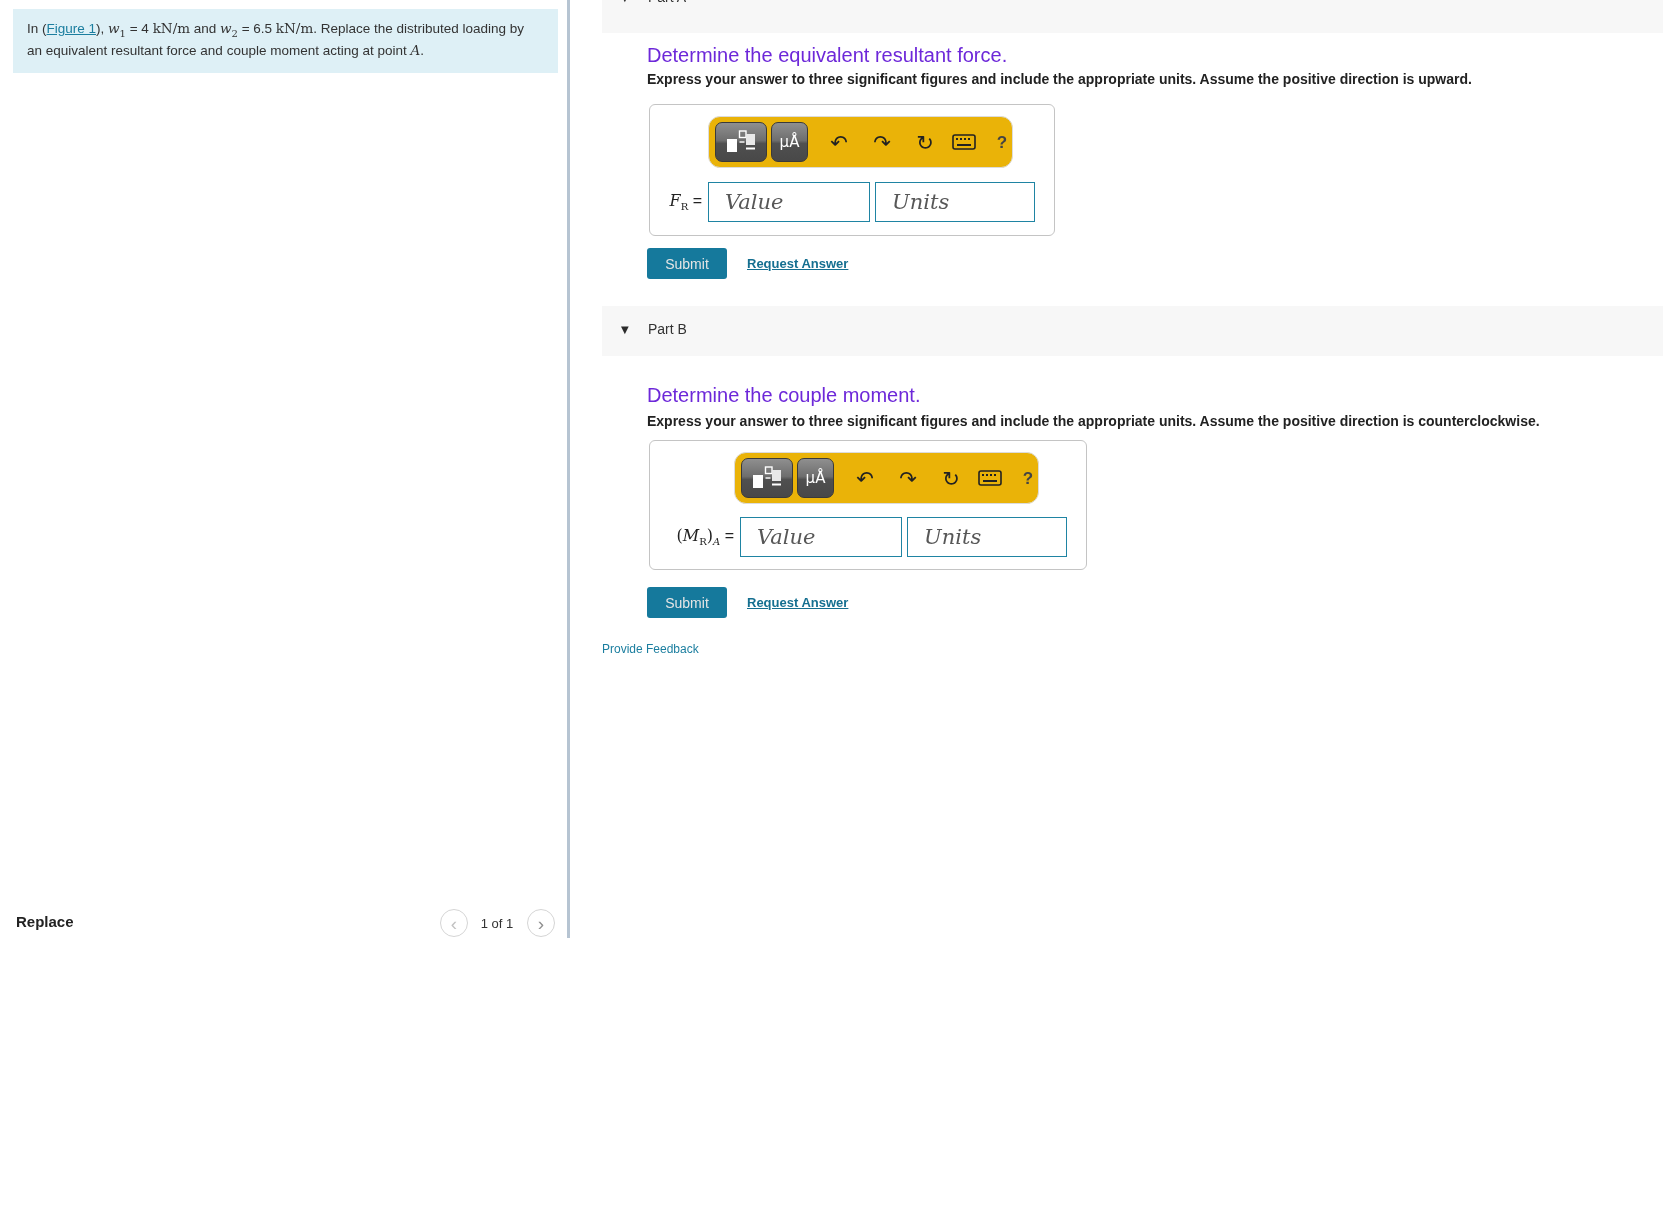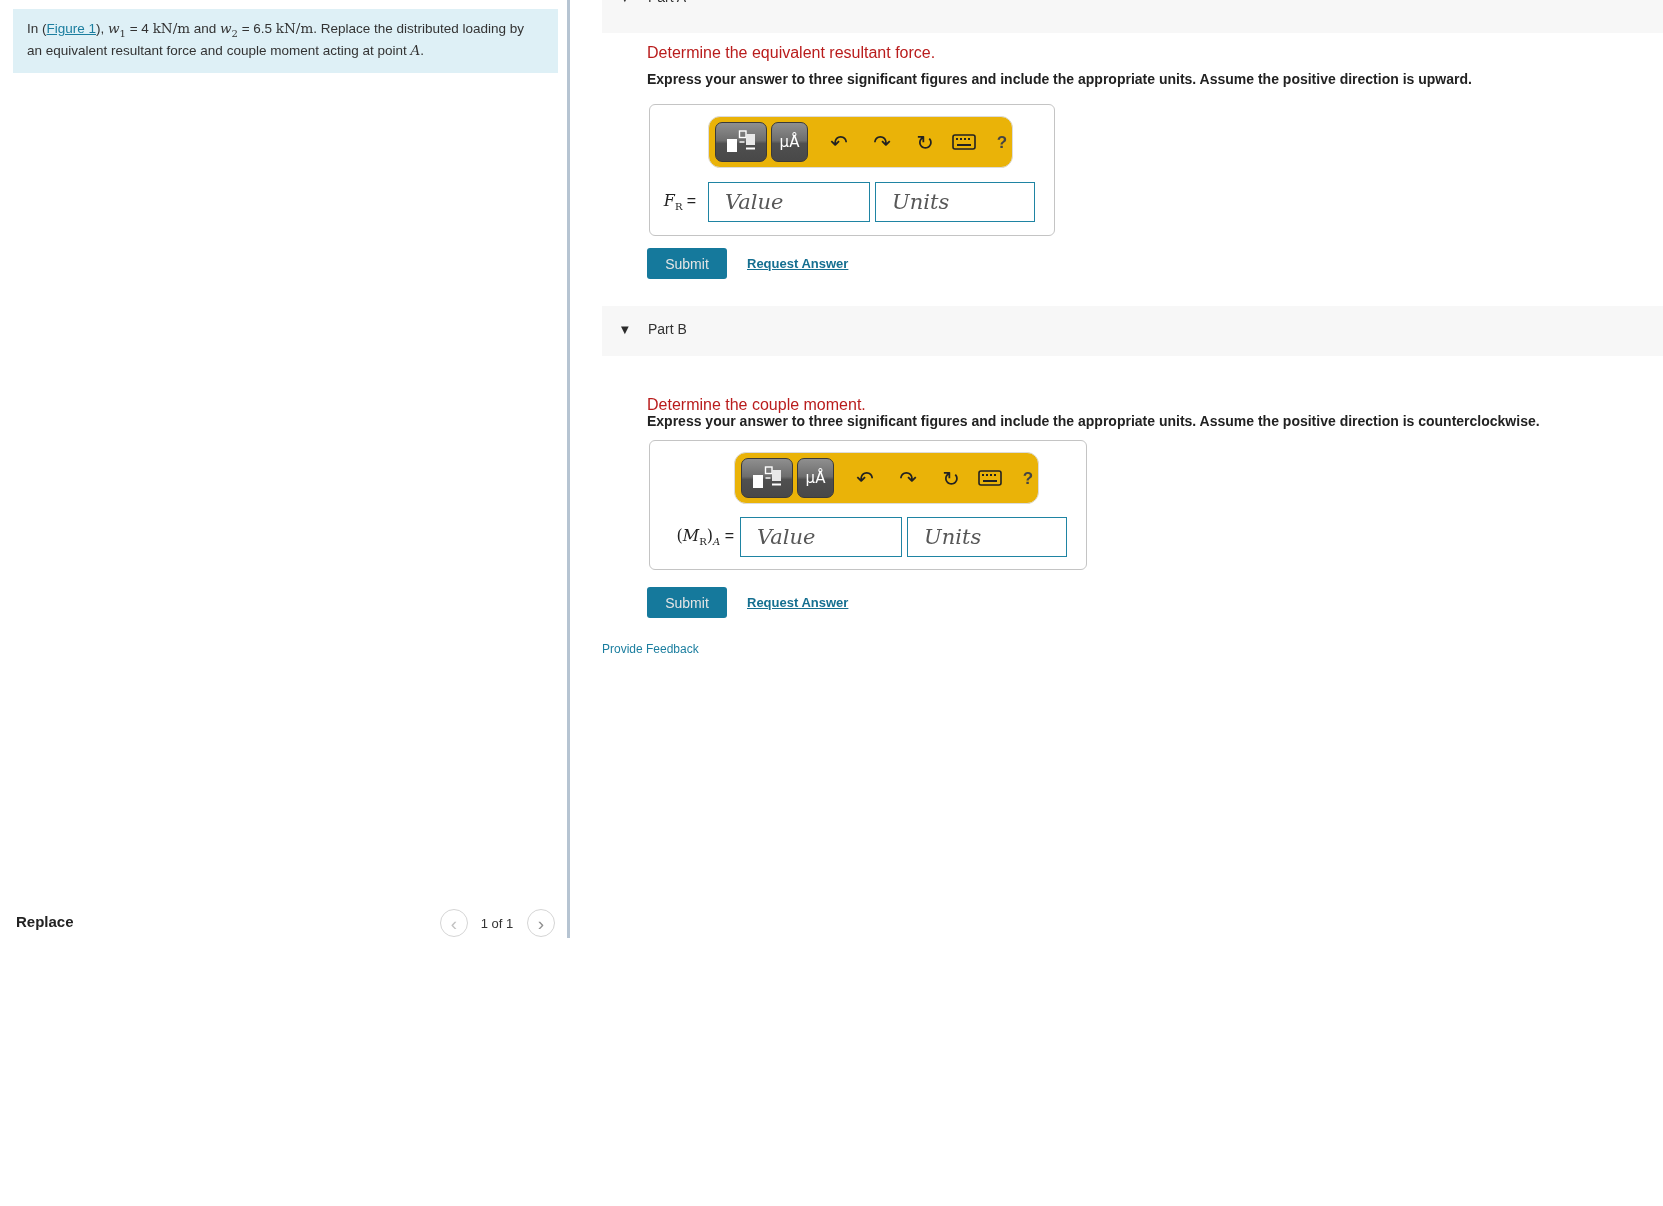--- a/index.html
+++ b/index.html
@@ -43,21 +43,21 @@
   .part-band { position:absolute; left:29px; right:0; background:#f7f7f7; overflow:hidden; }
   .band-a { top:0; height:33px; }
   .band-b { top:306px; height:50px; }
   .band-row { position:absolute; left:0; display:flex; align-items:center; }
   .band-a .band-row { top:-11px; }
   .band-b .band-row { top:15px; }
   .caret { display:inline-block; width:27px; margin-left:19px; font-size:10px; color:#2b2b2b;
            font-family:"DejaVu Sans", sans-serif; }
   .part-title { font-size:14px; font-weight:normal; color:#333; }
 
-  .desc  { position:absolute; left:74px; font-size:16px; color:#b91c1c; }
+  .desc  { position:absolute; left:74px; font-size:20px; color:#6d28d9; }
   .instr { position:absolute; left:74px; font-size:14px; font-weight:bold; color:#222; }
 
   .ans-box { position:absolute; left:76px; background:#fff; border:1px solid #c4c4c4; border-radius:6px; }
   .eq-toolbar { position:absolute; top:11px; height:52px; background:#eab308;
                 border:1px solid #dcdcdc; border-radius:12px; }
   .tb-btn { position:absolute; top:5px; height:40px; border-radius:7px; border:1px solid #3a3a3a;
             background:linear-gradient(180deg,#8f8f8f 0%,#6e6e6e 46%,#505050 54%,#484848 100%);
             display:flex; align-items:center; justify-content:center; cursor:pointer; }
   .tb-btn.tmpl { left:6px; width:52px; }
   .tb-btn.mu   { left:62px; width:37px; color:#fff; font-size:15px; }
@@ -215,37 +215,37 @@
             <rect x="4" y="4" width="2" height="2" fill="#222"></rect>
               <rect x="8" y="4" width="2" height="2" fill="#222"></rect>
             <rect x="12" y="4" width="2" height="2" fill="#222"></rect>
               <rect x="16" y="4" width="2" height="2" fill="#222"></rect>
             <rect x="5" y="10" width="14" height="2" fill="#222"></rect>
           </svg>
         </button>
         <button class="tb-icon help" style="left:279px;">?</button>
       </div>
       <div class="ans-row" style="left:8px; top:77px;">
-        <span class="ans-label" style="width:44px;text-align:center;"><span class="mi">F</span><sub class="msub">R</sub><span> = </span></span>
+        <span class="ans-label" style="width:44px;"><span class="mi">F</span><sub class="msub">R</sub><span> = </span></span>
         <input class="ans-input" style="width: 162px; margin-left: 6px;" placeholder="Value">
         <input class="ans-input" style="width: 160px; margin-left: 5px;" placeholder="Units">
       </div>
     </div>
 
     <button class="submit-btn" style="left:74px; top:248px;">Submit</button>
     <a class="req-link" style="left:174px; top:256px;">Request Answer</a>
 
     <div class="part-band band-b">
       <div class="band-row">
         <span class="caret">▼</span>
         <span class="part-title">Part B</span>
       </div>
     </div>
 
-    <div class="desc" style="top:396px;">Determine the couple moment.</div>
+    <div class="desc" style="top:384px;">Determine the couple moment.</div>
     <div class="instr" style="top:413px;">Express your answer to three significant figures and include the appropriate units. Assume the positive direction is counterclockwise.</div>
 
     <div class="ans-box" style="top:440px; width:438px; height:130px;">
       <div class="eq-toolbar" style="left:84px; width:305px;">
         <button class="tb-btn tmpl">
           <svg width="32" height="26" viewBox="0 0 32 26">
             <rect x="2" y="10" width="10" height="13" fill="#fff"></rect>
             <rect x="14.5" y="2" width="6.5" height="6.5" fill="none" stroke="#fff" stroke-width="1.4"></rect>
             <rect x="21" y="5" width="9" height="11" fill="#e8e8e8"></rect>
             <rect x="21" y="18.5" width="9" height="2" fill="#fff"></rect>

